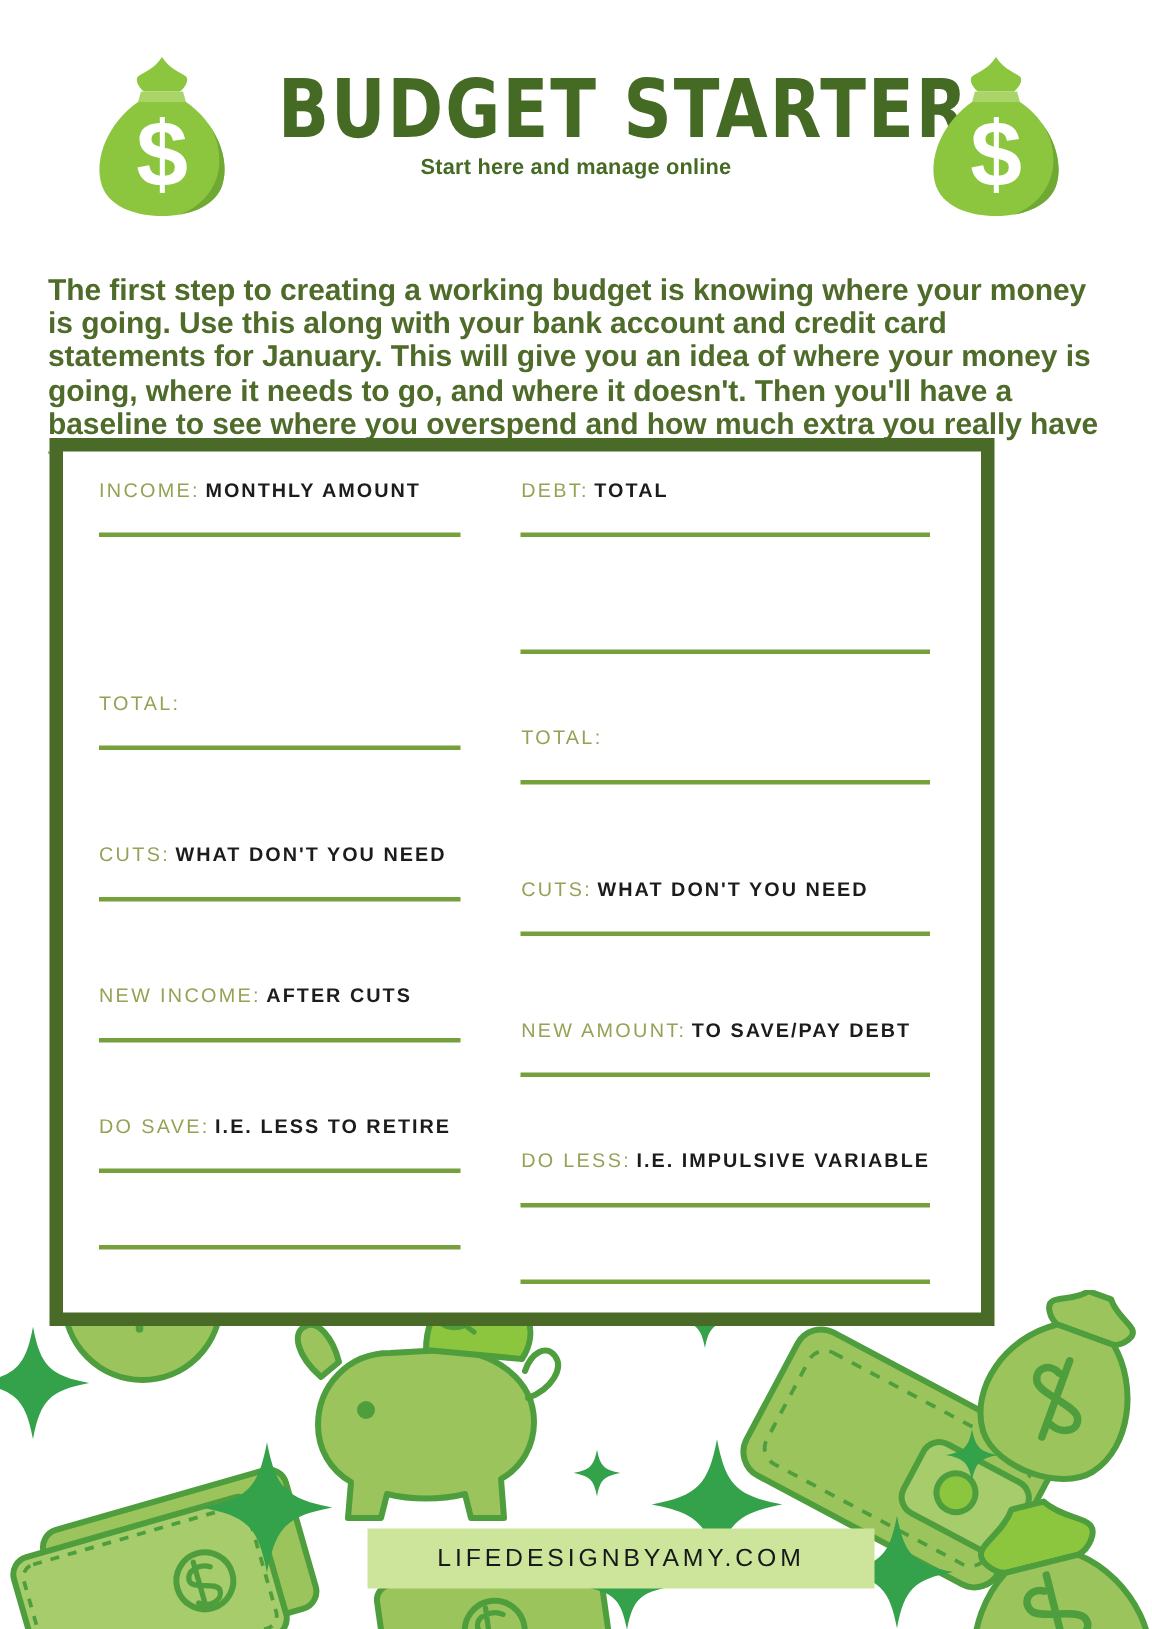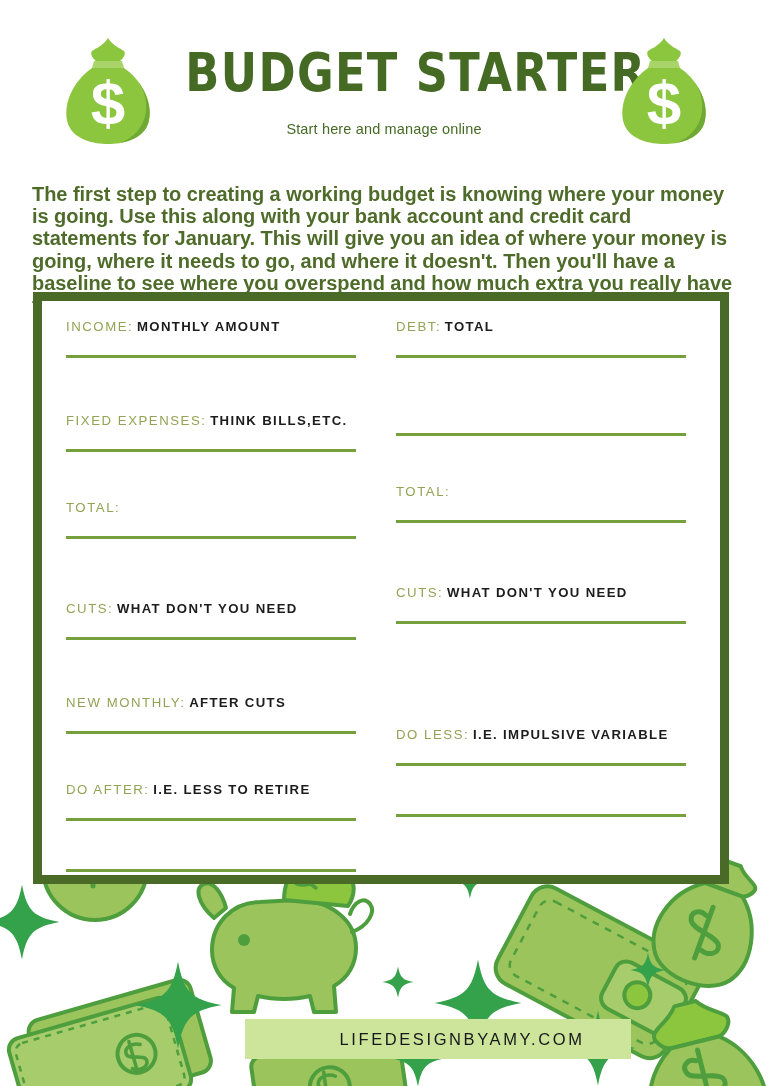--- a/index.html
+++ b/index.html
@@ -44,23 +44,23 @@
     font-weight: 700;
     font-size: 54px;
     line-height: 58px;
     letter-spacing: 1.5px;
     color: #456A24;
     transform: scaleX(0.92);
     transform-origin: center;
     white-space: nowrap;
   }
   .subtitle {
-    margin-top: 19px;
+    margin-top: 2px;
     font-size: 14.5px;
-    font-weight: 400;
+    font-weight: 700;
     letter-spacing: 0.15px;
     color: #456A24;
   }
 
   
   .intro {
     position: absolute;
     left: 32px;
     top: 163px;
     width: 706px;
@@ -69,21 +69,21 @@
     font-weight: 700;
     color: #4E6B2A;
     letter-spacing: -0.05px;
   }
 
   
   .form-box {
     position: absolute;
     left: 33px;
     top: 292px;
-    width: 696px;
+    width: 630px;
     height: 592px;
     border: 9px solid #4A6B28;
     background: #ffffff;
     box-sizing: border-box;
     z-index: 5;
   }
   .form-inner {
     position: relative;
     width: 100%;
     height: 100%;
@@ -142,21 +142,20 @@
     position: absolute;
     left: 245px;
     top: 1019px;
     width: 338px;
     height: 40px;
     background: #CDE59A;
     display: flex;
     align-items: center;
     justify-content: center;
     z-index: 10;
-    padding-left: 48px;
   }
   .footer-text {
     font-size: 16.5px;
     letter-spacing: 2.6px;
     color: #16181A;
     font-weight: 400;
     white-space: nowrap;
   }
 </style>
 </head>
@@ -199,27 +198,20 @@
 
       <div class="field">
         <div class="field-label-row">
           <span class="field-label">INCOME:</span>
           <span class="field-hint">MONTHLY AMOUNT</span>
         </div>
         <div class="rule"></div>
       </div>
       <div class="spacer-lg"></div>
 
-      <div class="field">
-        <div class="field-label-row">
-          <span class="field-label">FIXED EXPENSES:</span>
-          <span class="field-hint">THINK BILLS,ETC.</span>
-        </div>
-        <div class="rule"></div>
-      </div>
       <div class="spacer-md"></div>
 
       <div class="field">
         <div class="field-label-row">
           <span class="field-label">TOTAL:</span>
           <span class="field-hint"></span>
         </div>
         <div class="rule"></div>
       </div>
       <div class="spacer-xl"></div>
@@ -228,30 +220,30 @@
         <div class="field-label-row">
           <span class="field-label">CUTS:</span>
           <span class="field-hint">WHAT DON'T YOU NEED</span>
         </div>
         <div class="rule"></div>
       </div>
       <div class="spacer-lg"></div>
 
       <div class="field">
         <div class="field-label-row">
-          <span class="field-label">NEW MONTHLY:</span>
+          <span class="field-label">NEW INCOME:</span>
           <span class="field-hint">AFTER CUTS</span>
         </div>
         <div class="rule"></div>
       </div>
       <div class="spacer-md"></div>
 
       <div class="field">
         <div class="field-label-row">
-          <span class="field-label">DO AFTER:</span>
+          <span class="field-label">DO SAVE:</span>
           <span class="field-hint">I.E. LESS TO RETIRE</span>
         </div>
         <div class="rule"></div>
       </div>
       <div class="spacer-sm"></div>
 
       <div class="field">
         <div class="rule"></div>
       </div>
     </div>
@@ -283,20 +275,27 @@
 
       <div class="field">
         <div class="field-label-row">
           <span class="field-label">CUTS:</span>
           <span class="field-hint">WHAT DON'T YOU NEED</span>
         </div>
         <div class="rule"></div>
       </div>
       <div class="spacer-lg"></div>
 
+      <div class="field">
+        <div class="field-label-row">
+          <span class="field-label">NEW AMOUNT:</span>
+          <span class="field-hint">TO SAVE/PAY DEBT</span>
+        </div>
+        <div class="rule"></div>
+      </div>
       <div class="spacer-md"></div>
 
       <div class="field">
         <div class="field-label-row">
           <span class="field-label">DO LESS:</span>
           <span class="field-hint">I.E. IMPULSIVE VARIABLE</span>
         </div>
         <div class="rule"></div>
       </div>
       <div class="spacer-sm"></div>

